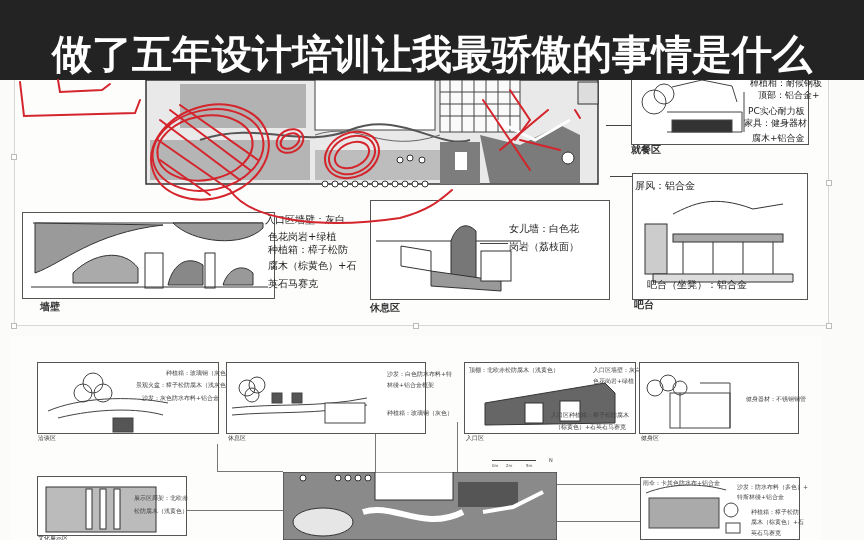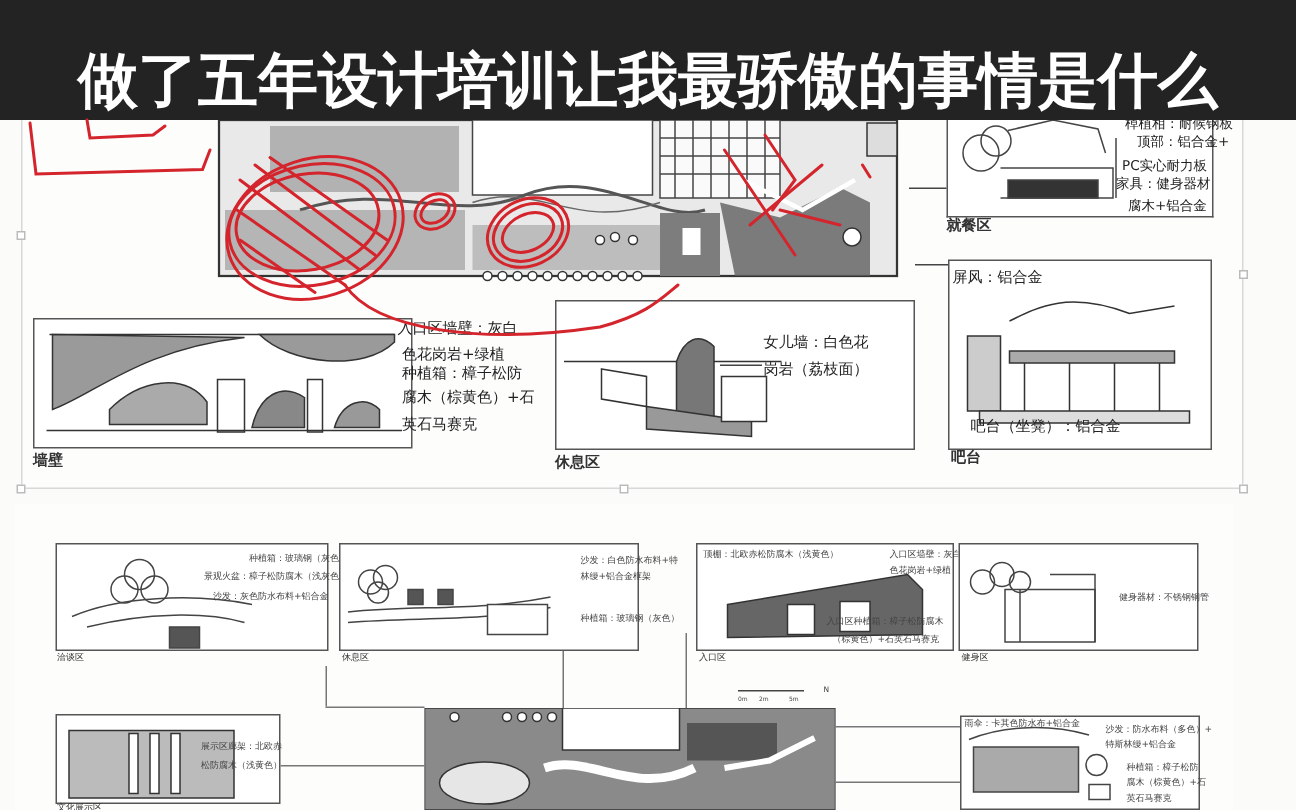--- a/index.html
+++ b/index.html
@@ -135,21 +135,21 @@
         <path d="M200 72 C205 55, 220 50, 230 60 L230 72 Z" fill="#999"></path>
         <line x1="8" y1="74" x2="245" y2="74"></line>
       </g>
     </svg>
   </div>
   <div class="note" style="left:265px; top:213px;">入口区墙壁：灰白</div>
   <div class="note" style="left:268px; top:230px;">色花岗岩+绿植</div>
   <div class="note" style="left:268px; top:243px;">种植箱：樟子松防</div>
   <div class="note" style="left:268px; top:259px;">腐木（棕黄色）+石</div>
   <div class="note" style="left:268px; top:277px;">英石马赛克</div>
-  <div class="panel-label" style="left:22px; top:300px;">墙壁</div>
+  <div class="panel-label" style="left:40px; top:300px;">墙壁</div>
 
   <div class="panel" style="left:370px; top:200px; width:240px; height:100px;">
     <svg width="240" height="100" viewBox="0 0 240 100">
       <g stroke="#333" fill="none">
         <line x1="5" y1="40" x2="150" y2="40"></line>
         <path d="M30 45 L60 50 L60 70 L30 65 Z" fill="#fff"></path>
         <path d="M80 40 C85 25, 95 20, 105 30 L105 80 L80 80 Z" fill="#777"></path>
         <path d="M60 70 L130 80 L130 90 L60 85 Z" fill="#999"></path>
         <rect x="110" y="50" width="30" height="30" fill="#fff"></rect>
       </g>

